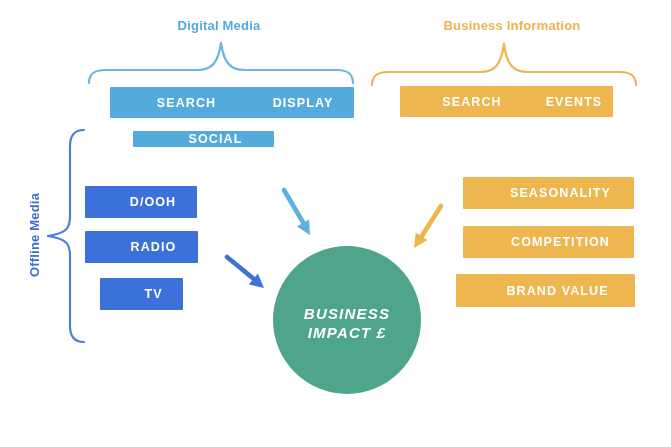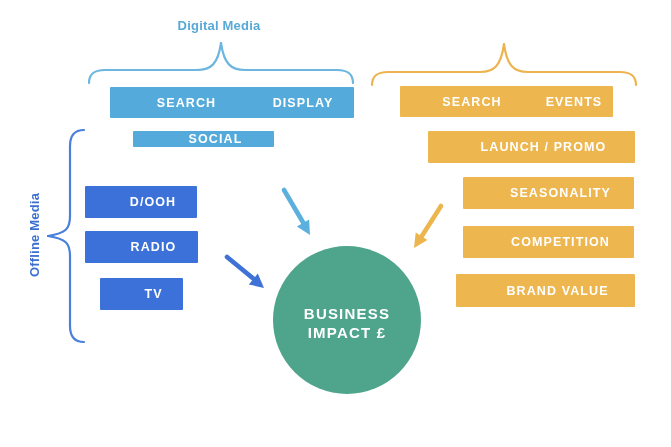--- a/index.html
+++ b/index.html
@@ -56,20 +56,21 @@
     position:absolute;
     left:265px;top:246px;width:148px;height:148px;
     border-radius:50%;
     background:#4ea58b;
     display:flex;flex-direction:column;
     align-items:center;justify-content:center;
     padding-top:6px;box-sizing:border-box;
     color:#ffffff;font-weight:bold;font-size:15px;
     letter-spacing:1.2px;line-height:1.3;
     text-align:right;
+    font-style:italic;
   }
 </style>
 </head>
 <body>
 
 <div class="canvas">
 
   <svg class="connector-layer" viewBox="0 0 671 447">
 
     <g stroke="#6cb6e0" stroke-width="2.2" fill="none" stroke-linecap="round">
@@ -95,33 +96,33 @@
       <line x1="219" y1="257" x2="247" y2="280" stroke="#3e72d6" stroke-width="4.6" stroke-linecap="round"></line>
       <polygon points="256,288 240.8,284.4 249.8,273.6" fill="#3e72d6"></polygon>
     </g>
     <g>
       <line x1="433" y1="206" x2="412" y2="239" stroke="#ecb54e" stroke-width="4.6" stroke-linecap="round"></line>
       <polygon points="406,248 407.7,232.4 419.5,240" fill="#ecb54e"></polygon>
     </g>
   </svg>
 
   <div class="group-label lbl-digital">Digital Media</div>
+  <div class="group-label lbl-business">Business Information</div>
   <div class="group-label lbl-offline">Offline Media</div>
 
   <div class="node light b-search">SEARCH</div>
   <div class="node light b-display">DISPLAY</div>
   <div class="node light b-social">SOCIAL</div>
 
   <div class="node dark b-dooh">D/OOH</div>
   <div class="node dark b-radio">RADIO</div>
   <div class="node dark b-tv">TV</div>
 
   <div class="node orange b-pricing">SEARCH</div>
   <div class="node orange b-events">EVENTS</div>
-  <div class="node orange b-launch">LAUNCH / PROMO</div>
   <div class="node orange b-seasonality">SEASONALITY</div>
   <div class="node orange b-competition">COMPETITION</div>
   <div class="node orange b-brandvalue">BRAND VALUE</div>
 
   <div class="impact-circle">
     <span>BUSINESS</span>
     <span>IMPACT £</span>
   </div>
 
 </div>

